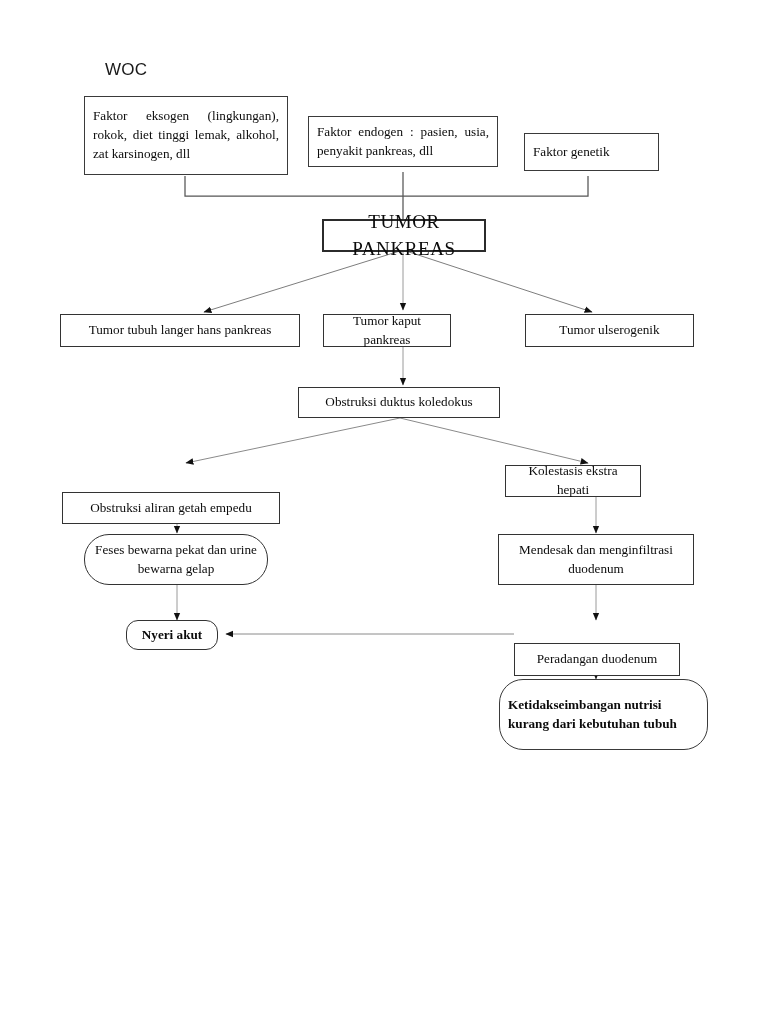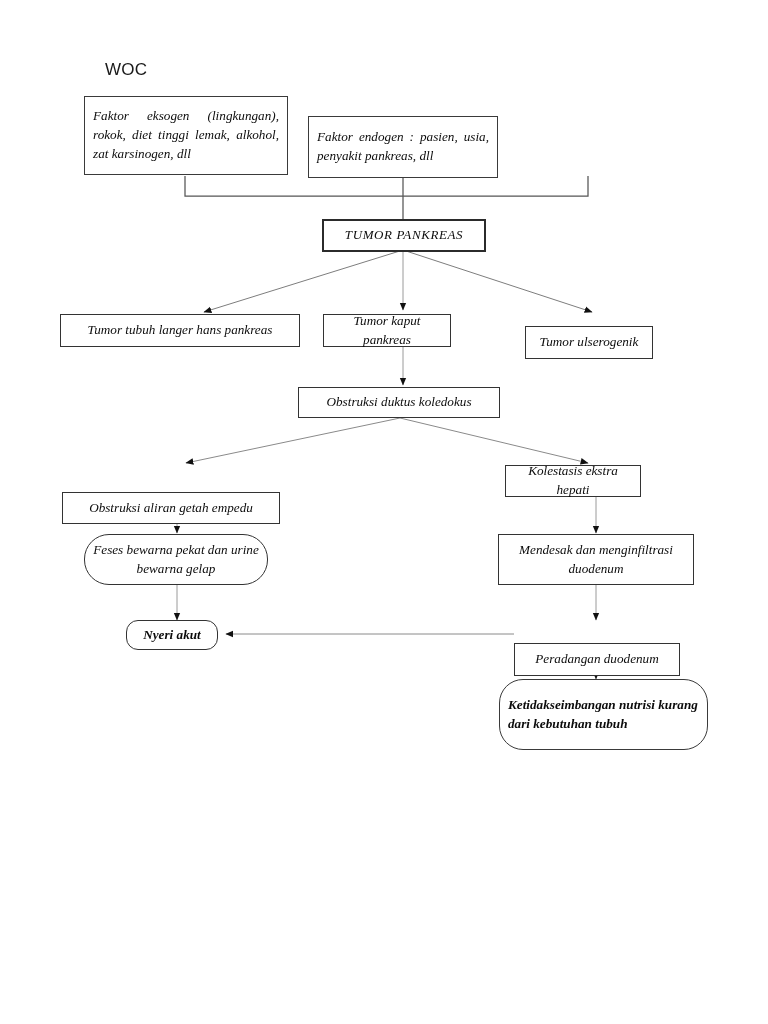--- a/index.html
+++ b/index.html
@@ -34,39 +34,38 @@
     background: #ffffff;
     border: 1px solid #3a3a3a;
     display: flex;
     align-items: center;
     justify-content: flex-end;
     padding: 3px 8px;
     line-height: 1.42;
     font-size: 13.2px;
     font-family: "Liberation Serif", serif;
     color: #0b0b0b;
-    font-style: italic;
   }
   .node .txt { display: block; width: 100%; }
   .just .txt { text-align: justify; text-align-last: left; }
   .ctr .txt  { text-align: center; }
   .left .txt { text-align: left; }
   .bold { font-weight: bold; }
   .thick { border-width: 2px; border-color: #2b2b2b; }
   .med   { border-width: 1.6px; border-color: #333333; }
   #woc-title {
     position: absolute;
     left: 105px;
     top: 60px;
     font-family: "Liberation Sans", sans-serif;
     font-size: 17px;
     color: #1a1a1a;
     letter-spacing: 0.3px;
   }
-  #tumor-pankreas .txt { letter-spacing: 0.6px; font-size: 13px; }
+  #tumor-pankreas .txt { letter-spacing: 0.6px; font-size: 19px; }
 </style>
 </head>
 <body>
 
 <div id="page">
 
   <div id="woc-title">WOC</div>
 
   <svg id="edges" viewBox="0 0 768 1024" width="768" height="1024">
     <defs>
@@ -102,38 +101,41 @@
 
     <g stroke="#8a8a8a" stroke-width="1" fill="none">
       <path d="M514,634 L226,634" marker-end="url(#ah)"></path>
     </g>
   </svg>
 
   <div class="node just" id="faktor-eksogen" style="left:84px; top:96px; width:204px; height:79px;">
     <span class="txt">Faktor eksogen (lingkungan), rokok, diet tinggi lemak, alkohol, zat karsinogen, dll</span>
   </div>
 
-  <div class="node just" id="faktor-endogen" style="left:308px; top:116px; width:190px; height:62px;">
+  <div class="node just" id="faktor-endogen" style="left:308px; top:116px; width:190px; height:51px;">
     <span class="txt">Faktor endogen : pasien, usia, penyakit pankreas, dll</span>
   </div>
 
+  <div class="node left" id="faktor-genetik" style="left:524px; top:133px; width:135px; height:38px;">
+    <span class="txt">Faktor genetik</span>
+  </div>
 
   <div class="node ctr thick" id="tumor-pankreas" style="left:322px; top:219px; width:164px; height:33px;">
     <span class="txt">TUMOR PANKREAS</span>
   </div>
 
   <div class="node ctr med" id="tumor-pulau" style="left:60px; top:314px; width:240px; height:33px;">
     <span class="txt">Tumor tubuh langer hans pankreas</span>
   </div>
 
   <div class="node ctr med" id="tumor-kaput" style="left:323px; top:314px; width:128px; height:33px;">
     <span class="txt">Tumor kaput pankreas</span>
   </div>
 
-  <div class="node ctr med" id="tumor-ulserogenik" style="left:525px; top:326px; width:128px; height:33px;">
+  <div class="node ctr med" id="tumor-ulserogenik" style="left:525px; top:314px; width:169px; height:33px;">
     <span class="txt">Tumor ulserogenik</span>
   </div>
 
   <div class="node ctr med" id="obstruksi-duktus" style="left:298px; top:387px; width:202px; height:31px;">
     <span class="txt">Obstruksi duktus koledokus</span>
   </div>
 
   <div class="node ctr med" id="obstruksi-aliran" style="left:62px; top:492px; width:218px; height:32px;">
     <span class="txt">Obstruksi aliran getah empedu</span>
   </div>

